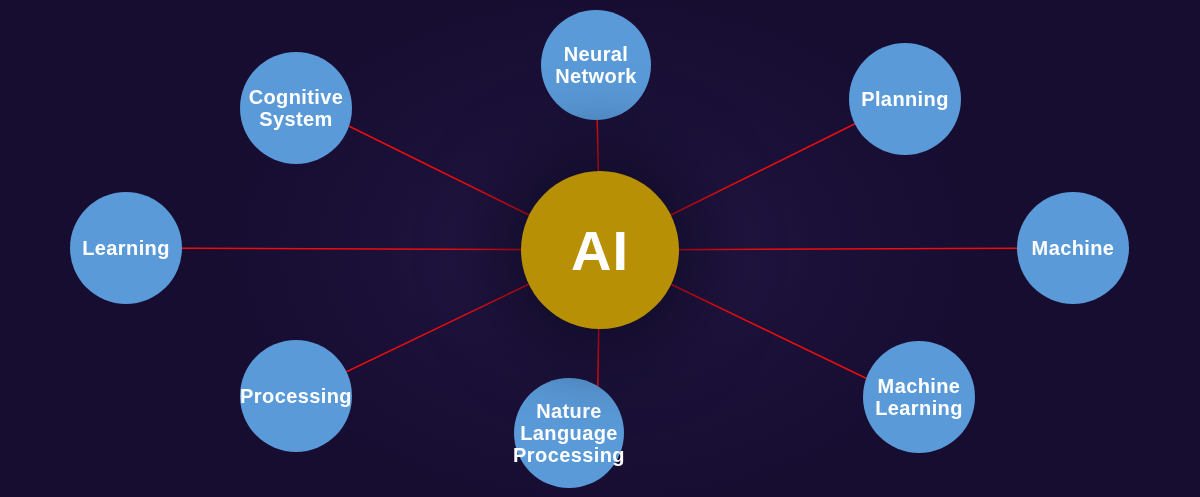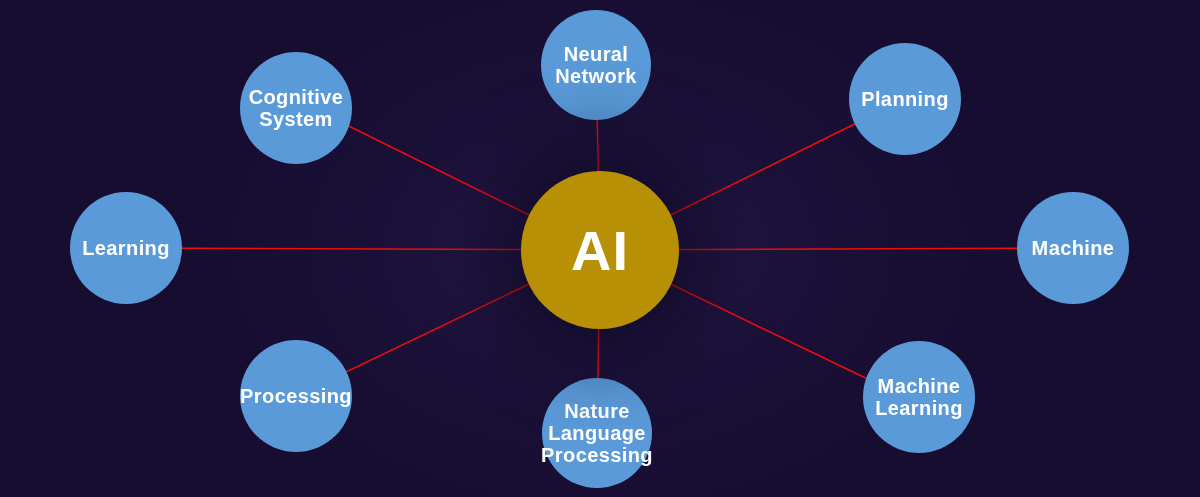--- a/index.html
+++ b/index.html
@@ -89,21 +89,21 @@
       <div class="node" style="left: 849px; top: 43px; width: 112px; height: 112px;">
         <span class="node-label">Planning</span>
       </div>
       <div class="node" style="left: 1017px; top: 192px; width: 112px; height: 112px;">
         <span class="node-label">Machine</span>
       </div>
       <div class="node" style="left: 863px; top: 341px; width: 112px; height: 112px; justify-content: center;">
         <span class="node-label">Machine
 Learning</span>
       </div>
-      <div class="node" style="left: 542px; top: 378px; width: 110px; height: 110px;">
+      <div class="node" style="left: 514px; top: 378px; width: 110px; height: 110px;">
         <span class="node-label">Nature
 Language
 Processing</span>
       </div>
       <div class="node" style="left: 240px; top: 340px; width: 112px; height: 112px;">
         <span class="node-label">Processing</span>
       </div>
       <div class="node" style="left: 70px; top: 192px; width: 112px; height: 112px;">
         <span class="node-label">Learning</span>
       </div>

